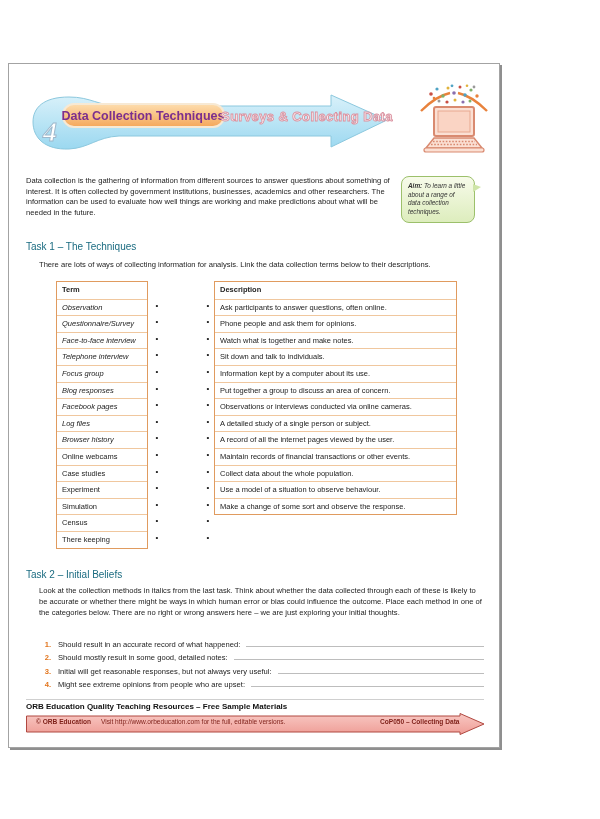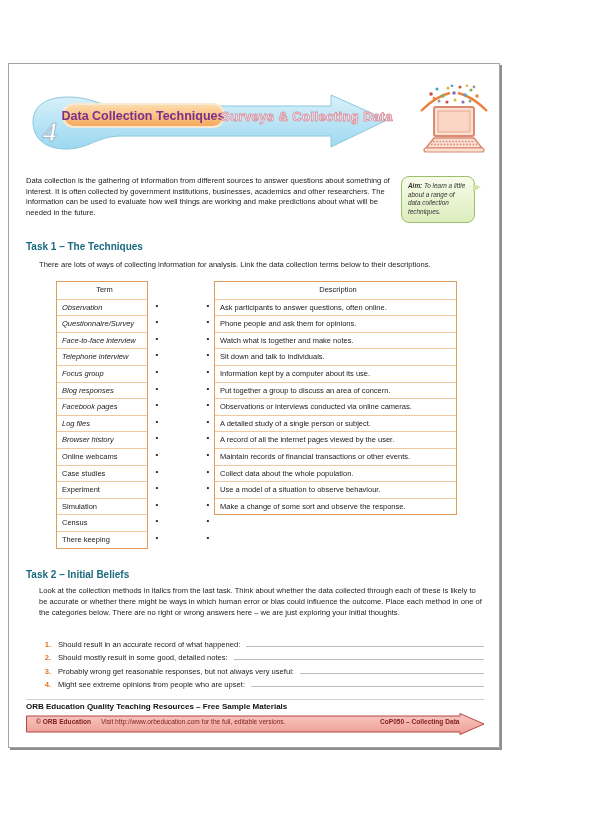--- a/index.html
+++ b/index.html
@@ -22,34 +22,34 @@
     background:linear-gradient(#f7fbea,#ddedbd); border:1px solid #9cc06b; border-radius:8px;
     padding:5px 6px; font-size:6.4px; font-style:italic; color:#333; line-height:1.35;
   }
   .aim-box::after {
     content:""; position:absolute; right:-7px; top:7px; width:0; height:0;
     border-top:3px solid transparent; border-bottom:5px solid transparent; border-left:8px solid #cfe5a8;
   }
   .aim-label { font-weight:bold; }
 
   
-  .task-h { font-size:10px; font-weight:bold; color:#1a6b80; }
+  .task-h { font-size:10px; font-weight:normal; color:#1a6b80; }
   .t1h { left:17px; top:177px; }
   .t1p { left:30px; top:196px; width:450px; font-size:7.6px; color:#222; }
   .t2h { left:17px; top:505px; }
   .t2p { left:30px; top:522px; width:443px; font-size:7.6px; line-height:1.42; color:#222; }
 
   
   .ttable { position:absolute; top:217px; border:1px solid #e09b5f; background:#fff; }
   .ltable { left:47px; width:92px; }
   .rtable { left:205px; width:243px; }
   .trow { height:16.6px; line-height:16.6px; font-size:7.5px; color:#222; padding-left:5px;
           border-top:1px solid #f0c79e; white-space:nowrap; overflow:hidden; }
   .trow:first-child { border-top:none; }
-  .trow.th { font-weight:normal;text-align:center; }
+  .trow.th { font-weight:bold; }
   .it { font-style:italic; }
   .bcol { position:absolute; top:233.6px; width:12px; text-align:center; }
   .bcol span { display:block; height:16.6px; line-height:16.6px; font-size:8px; color:#111; }
   .bcol1 { left:142px; } .bcol2 { left:193px; }
 
   
   .numlist { left:30px; top:571px; width:445px; }
   .numitem { display:flex; align-items:flex-end; height:13.5px; font-size:7.6px; color:#222; }
   .numitem .num { width:12px; text-align:right; margin-right:7px; font-weight:bold; color:#e2751d; }
   .numitem .txt { white-space:nowrap; }
@@ -207,21 +207,21 @@
         <span class="txt">Should result in an accurate record of what happened:</span>
         <span class="wline"></span>
       </div>
       <div class="numitem">
         <span class="num">2.</span>
         <span class="txt">Should mostly result in some good, detailed notes:</span>
         <span class="wline"></span>
       </div>
       <div class="numitem">
         <span class="num">3.</span>
-        <span class="txt">Probably wrong get reasonable responses, but not always very useful:</span>
+        <span class="txt">Initial will get reasonable responses, but not always very useful:</span>
         <span class="wline"></span>
       </div>
       <div class="numitem">
         <span class="num">4.</span>
         <span class="txt">Might see extreme opinions from people who are upset:</span>
         <span class="wline"></span>
       </div>
     </div>
 
     <div class="abs fdivider"></div>

